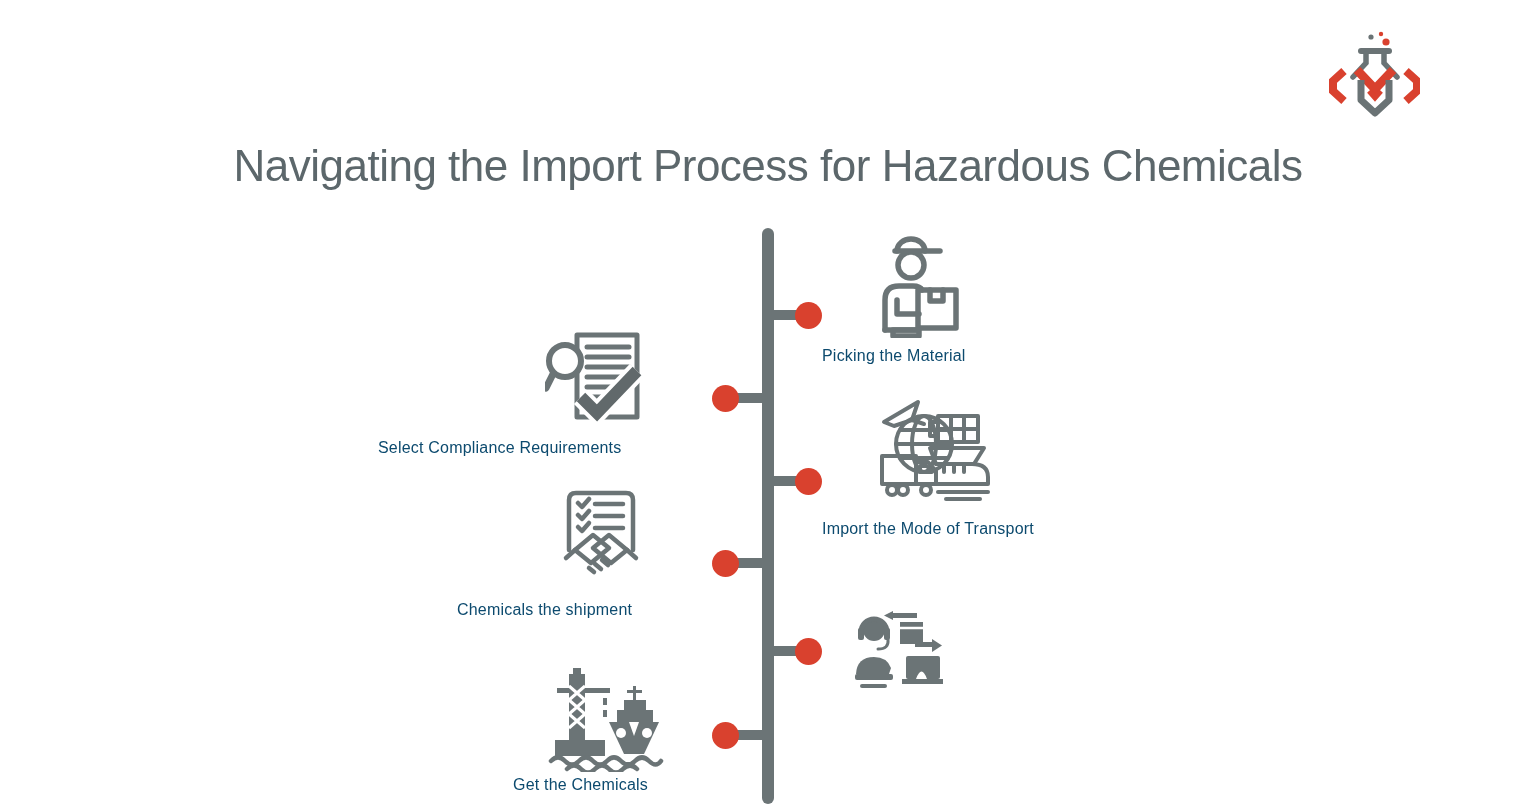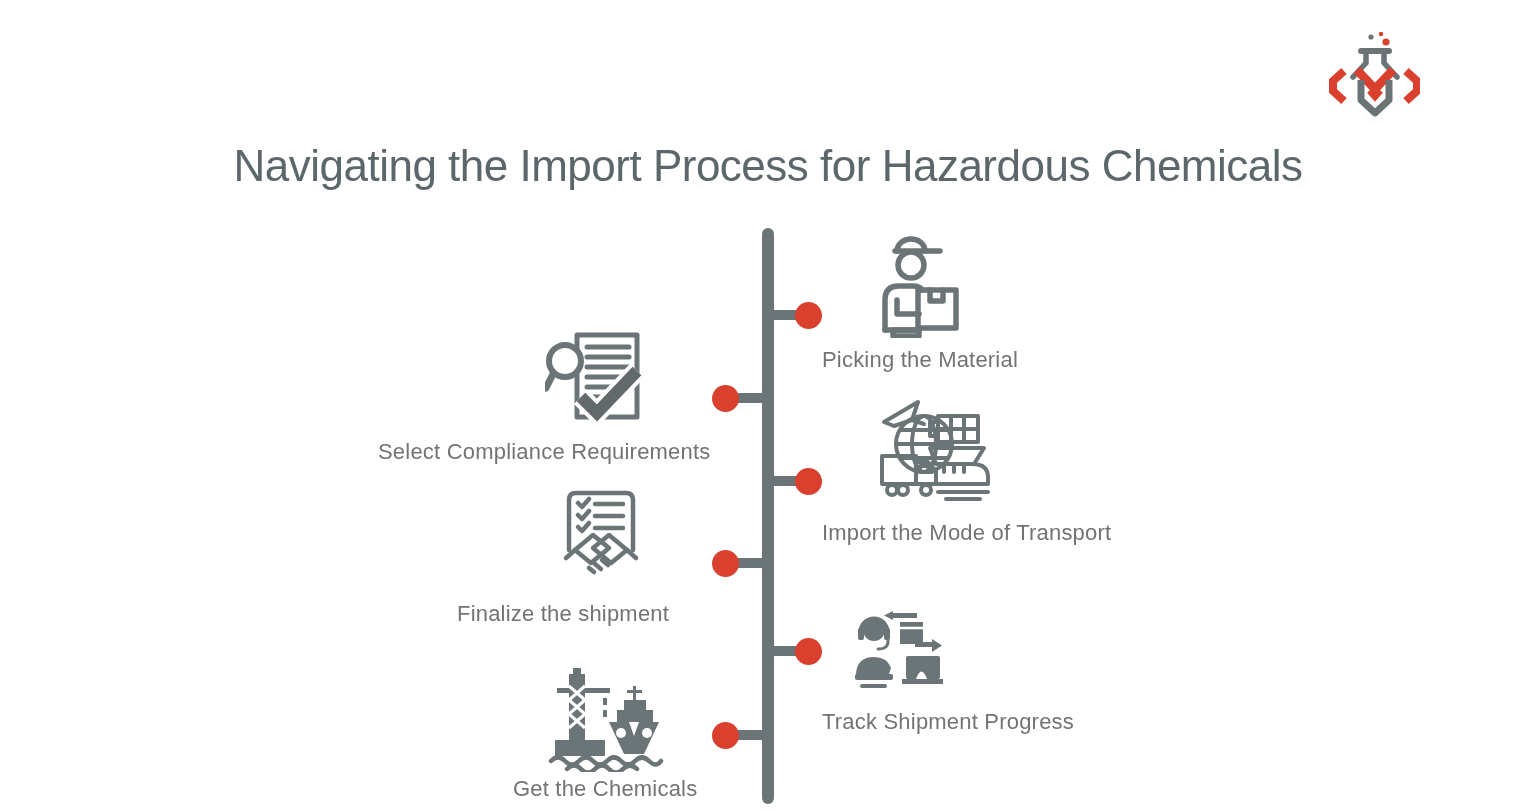--- a/index.html
+++ b/index.html
@@ -12,21 +12,21 @@
     left:0;right:0;top:141px;text-align:center;
     font-size:44px;font-weight:400;letter-spacing:-0.5px;color:#5c676b;
   }
   .tl-line{
     left:762px;top:228px;width:12px;height:576px;
     background:#6b7476;border-radius:6px;
   }
   .tl-stub{height:10px;background:#6b7476;}
   .tl-dot{width:27px;height:27px;border-radius:50%;background:#d9412e;}
   .step-label{
-    font-size:22px;color:#737373;white-space:nowrap;letter-spacing:0.2px;
+    font-size:16px;color:#0c4a6e;white-space:nowrap;letter-spacing:0.2px;
   }
   .ic{stroke:#6b7476;fill:none;stroke-linecap:round;stroke-linejoin:round;}
   svg{display:block;}
 </style>
 </head>
 <body>
 
 <div class="canvas">
 
   <svg class="abs" style="left:1328px;top:28px" width="92" height="92" viewBox="0 0 92 92">
@@ -139,21 +139,21 @@
       <path d="M14 62 L32 47 L48 60 L30 75 Z"></path>
       <path d="M66 62 L48 47 L32 60 L50 75 Z"></path>
       <path d="M14 62 L5 70"></path>
       <path d="M66 62 L75 70"></path>
       <path d="M28 80 l5 4"></path>
       <path d="M34 76 l6 5"></path>
       <path d="M41 72 l6 5"></path>
     </g>
   </svg>
 
-  <div class="abs step-label" style="left:457px;top:601px">Finalize the shipment</div>
+  <div class="abs step-label" style="left:457px;top:601px">Chemicals the shipment</div>
 
   <svg class="abs" style="left:853px;top:611px" width="90" height="86" viewBox="0 0 90 86">
     <g fill="#6b7476" stroke="none">
       <circle cx="21" cy="19" r="11"></circle>
       <path d="M3 63 q1 -17 18 -17 q13 0 17 11 l-3 9 z"></path>
       <rect x="2" y="63" width="38" height="6" rx="2"></rect>
       <rect x="7" y="73" width="27" height="4" rx="2"></rect>
       <rect x="5" y="17" width="6" height="12" rx="2"></rect>
       <rect x="31" y="17" width="6" height="12" rx="2"></rect>
       <rect x="47" y="11" width="23" height="22"></rect>
@@ -163,21 +163,20 @@
       <polygon points="79,28 79,41 89,34.5"></polygon>
       <rect x="53" y="45" width="34" height="23" rx="2"></rect>
       <rect x="49" y="68" width="41" height="5"></rect>
     </g>
     <path d="M8 21 a13 13 0 0 1 26 0" fill="none" stroke="#6b7476" stroke-width="5" stroke-linecap="round"></path>
     <path d="M35 29 q1 9 -10 9" fill="none" stroke="#6b7476" stroke-width="3" stroke-linecap="round"></path>
     <line x1="47" y1="17" x2="70" y2="17" stroke="#ffffff" stroke-width="2.5"></line>
     <path d="M63 68 q5.5 -15 11 0 z" fill="#ffffff"></path>
   </svg>
 
-  <div class="abs step-label" style="left:822px;top:709px">Track Shipment Progress</div>
 
   <svg class="abs" style="left:547px;top:668px" width="118" height="104" viewBox="0 0 118 104">
     <g fill="#6b7476" stroke="none">
       <rect x="22" y="6" width="16" height="66"></rect>
       <rect x="26" y="0" width="8" height="6"></rect>
       <rect x="10" y="20" width="53" height="5"></rect>
       <rect x="56" y="30" width="4" height="7"></rect>
       <rect x="56" y="42" width="4" height="7"></rect>
       <rect x="8" y="72" width="50" height="16"></rect>
       <rect x="86" y="18" width="3" height="14"></rect>

